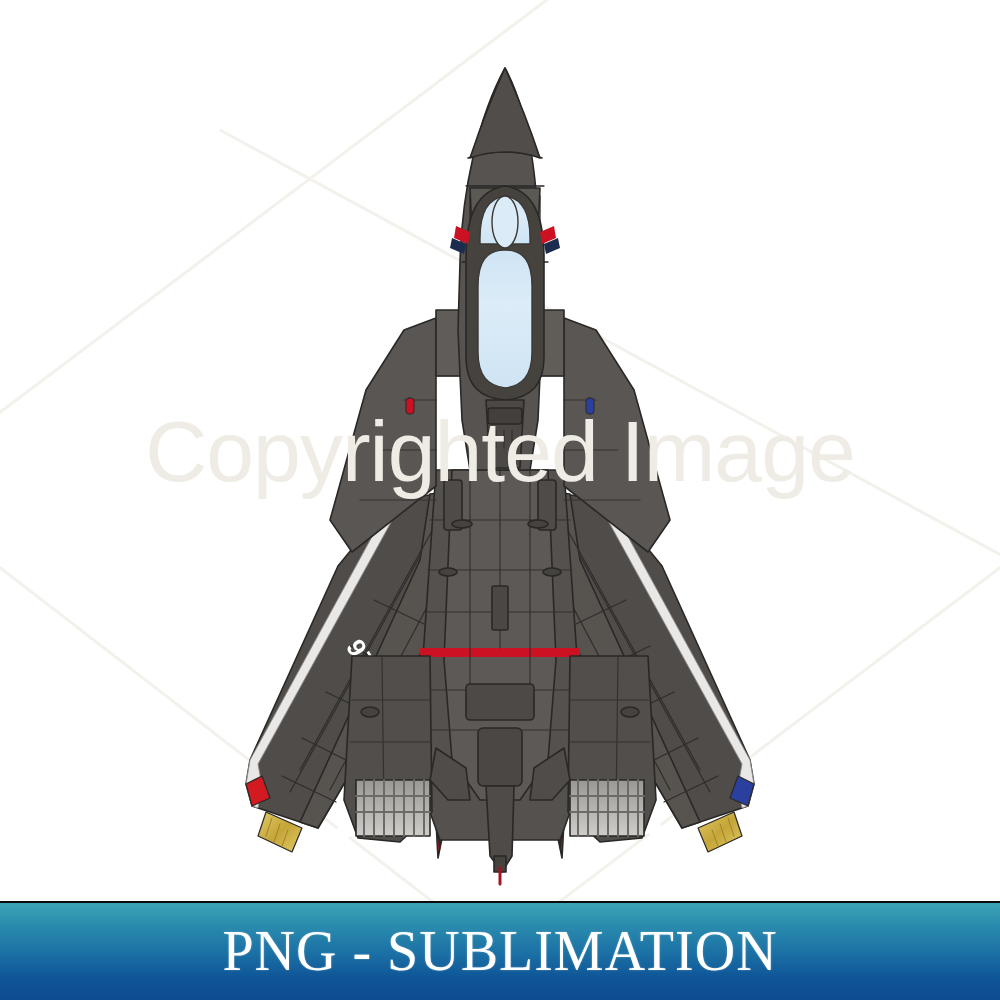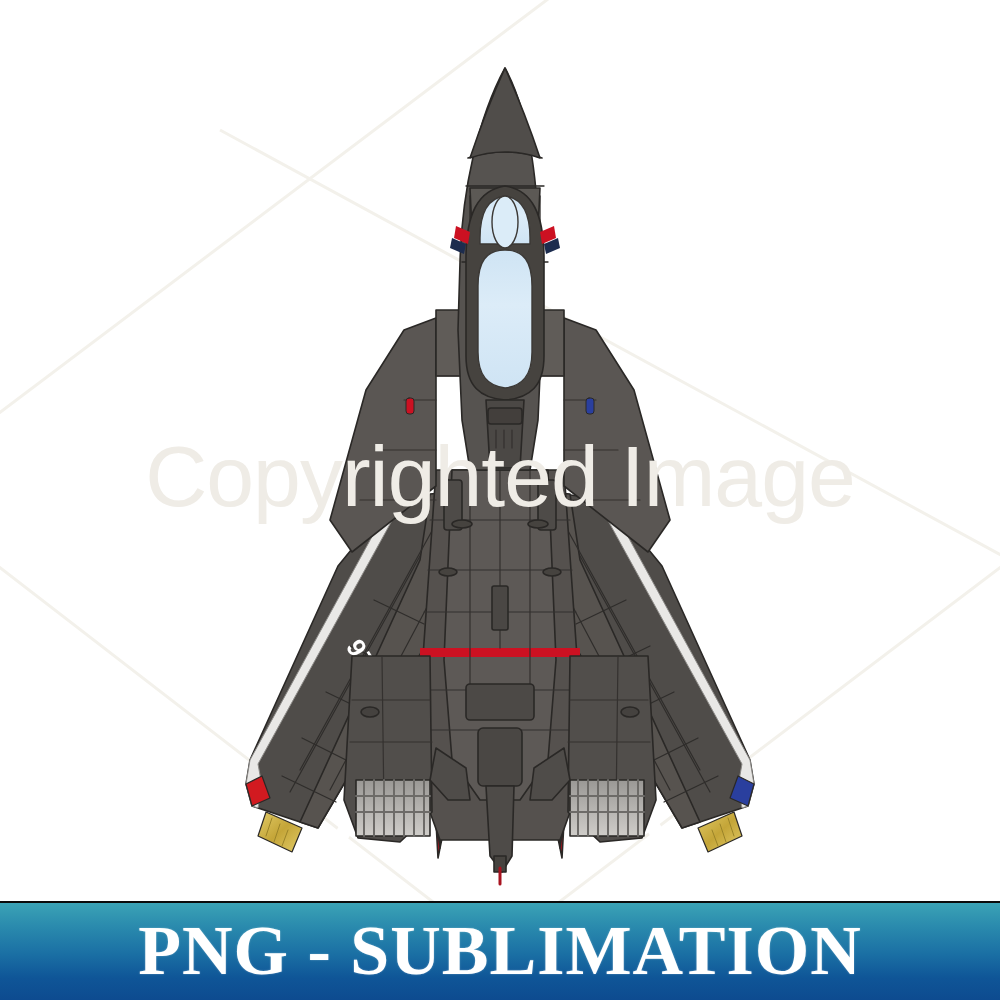--- a/index.html
+++ b/index.html
@@ -23,38 +23,37 @@
     left:0;top:402px;width:1000px;
     text-align:center;
     font-family:"Liberation Sans", sans-serif;
     font-size:86px;
     font-weight:400;
     letter-spacing:-1px;
     color:#efece6;
     white-space:nowrap;
     pointer-events:none;
     user-select:none;
-    margin-top:25px;
   }
   
   #jet{position:absolute;left:0;top:0;width:1000px;height:900px;}
   
   #banner{
     position:absolute;
     left:0;top:901px;
     width:1000px;height:99px;
     background:linear-gradient(180deg,#3ba3b6 0%, #2b8cae 22%, #1a6fa4 52%, #0f5597 76%, #0d4a8f 100%);
     border-top:2px solid #0c0c0c;
     display:flex;align-items:center;justify-content:center;
     overflow:hidden;
   }
   #banner-text{
     font-family:"Liberation Serif", serif;
-    font-weight:700;
-    font-size:70px;
+    font-weight:400;
+    font-size:56px;
     letter-spacing:1px;
     color:#ffffff;
     white-space:nowrap;
     line-height:1;
     transform:translateY(-2px);
     text-shadow:0 0 2px rgba(255,255,255,.35);
   }
 </style>
 </head>
 <body>

